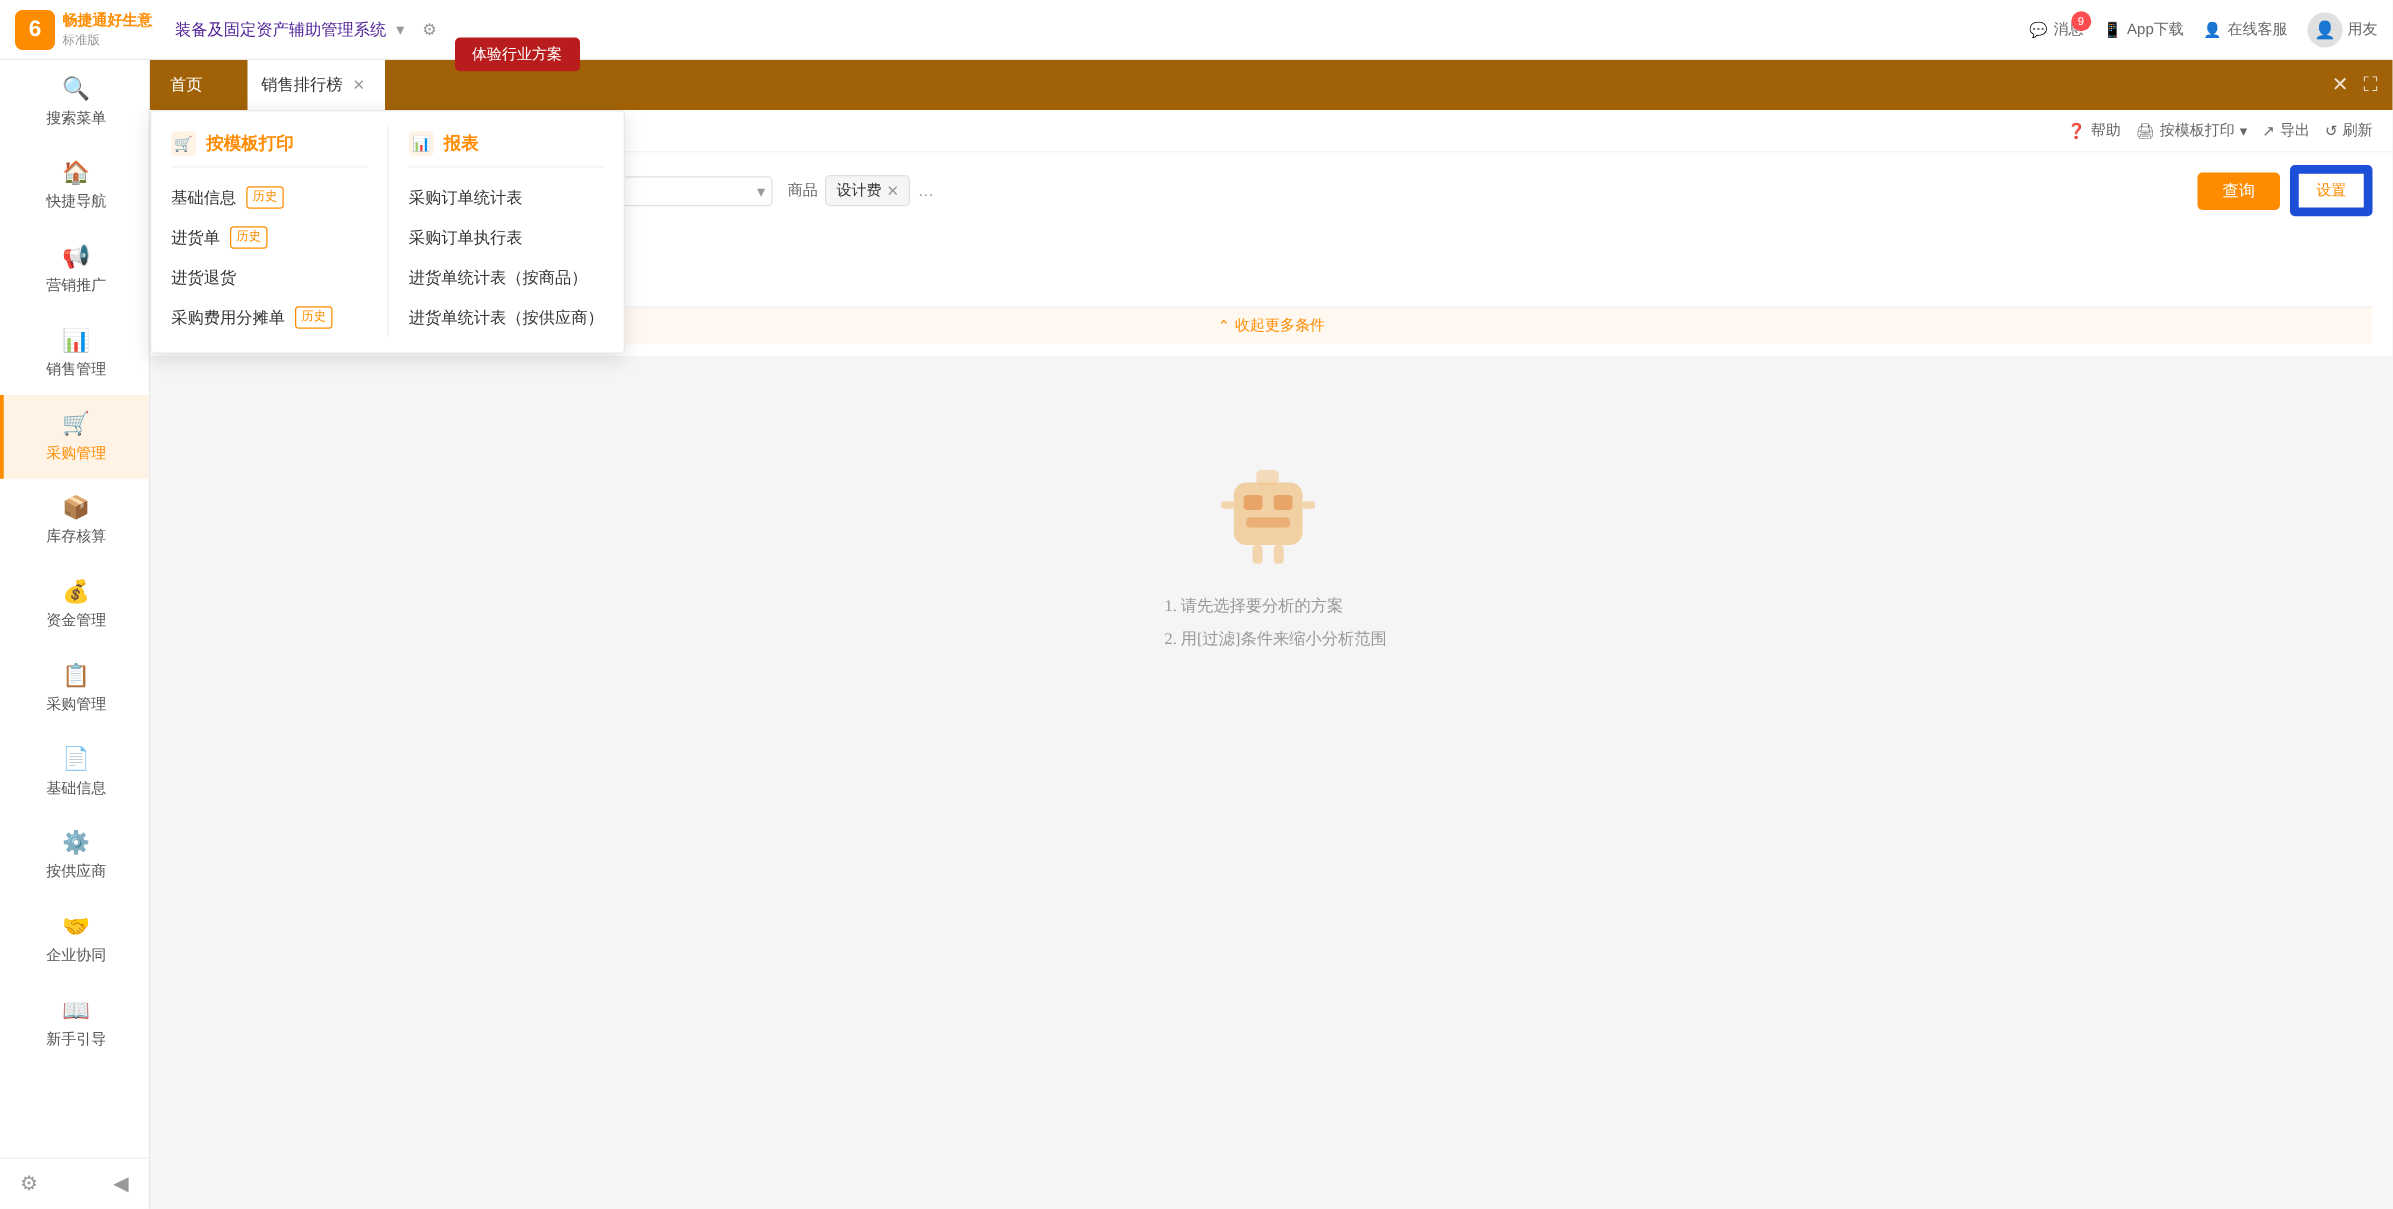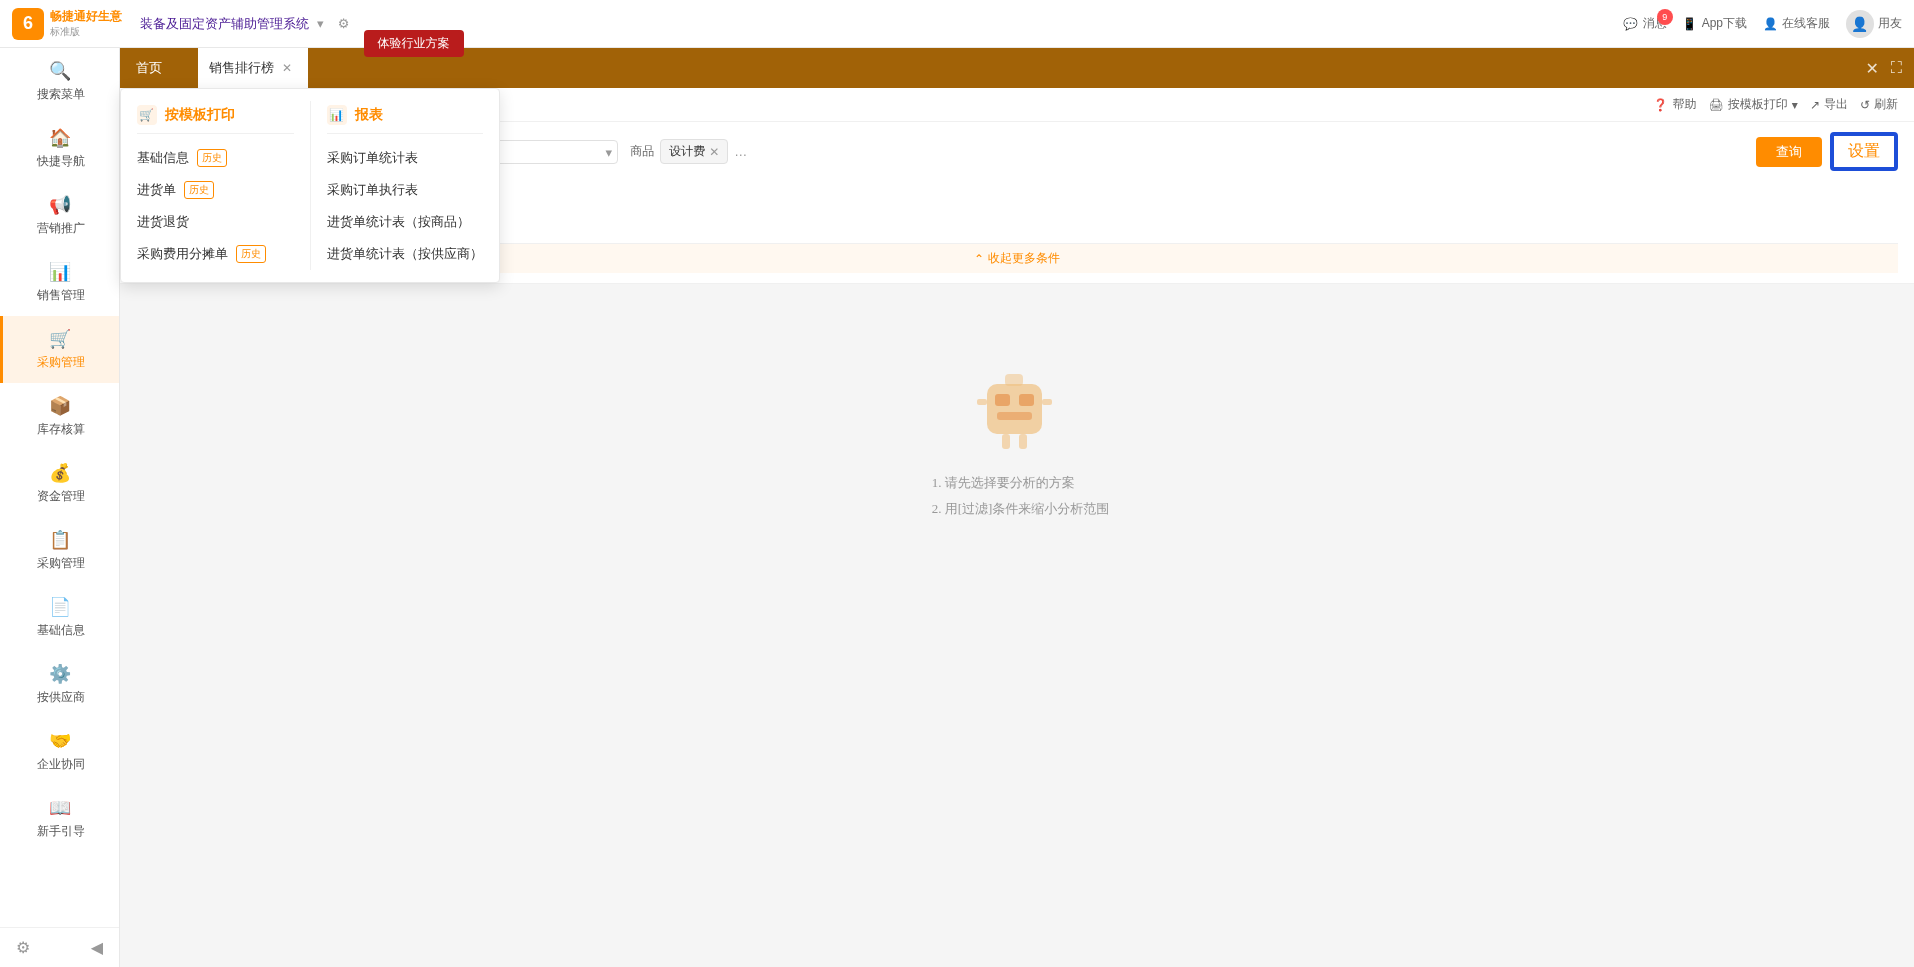--- a/index.html
+++ b/index.html
@@ -242,24 +242,24 @@
       color: #fff;
       border: none;
       padding: 6px 20px;
       border-radius: 4px;
       font-size: 13px;
       cursor: pointer;
     }
     .settings-btn {
       background: #fff;
       color: #ff8c00;
-      border: 4px solid #1d4ed8;
+      border: 7px solid #1d4ed8;
       padding: 5px 14px;
       border-radius: 4px;
-      font-size: 16px;
+      font-size: 12px;
       cursor: pointer;
     }
     .collapse-btn {
       display: flex;
       align-items: center;
       justify-content: center;
       gap: 4px;
       width: 100%;
       padding: 6px 0;
       color: #ff8c00;

